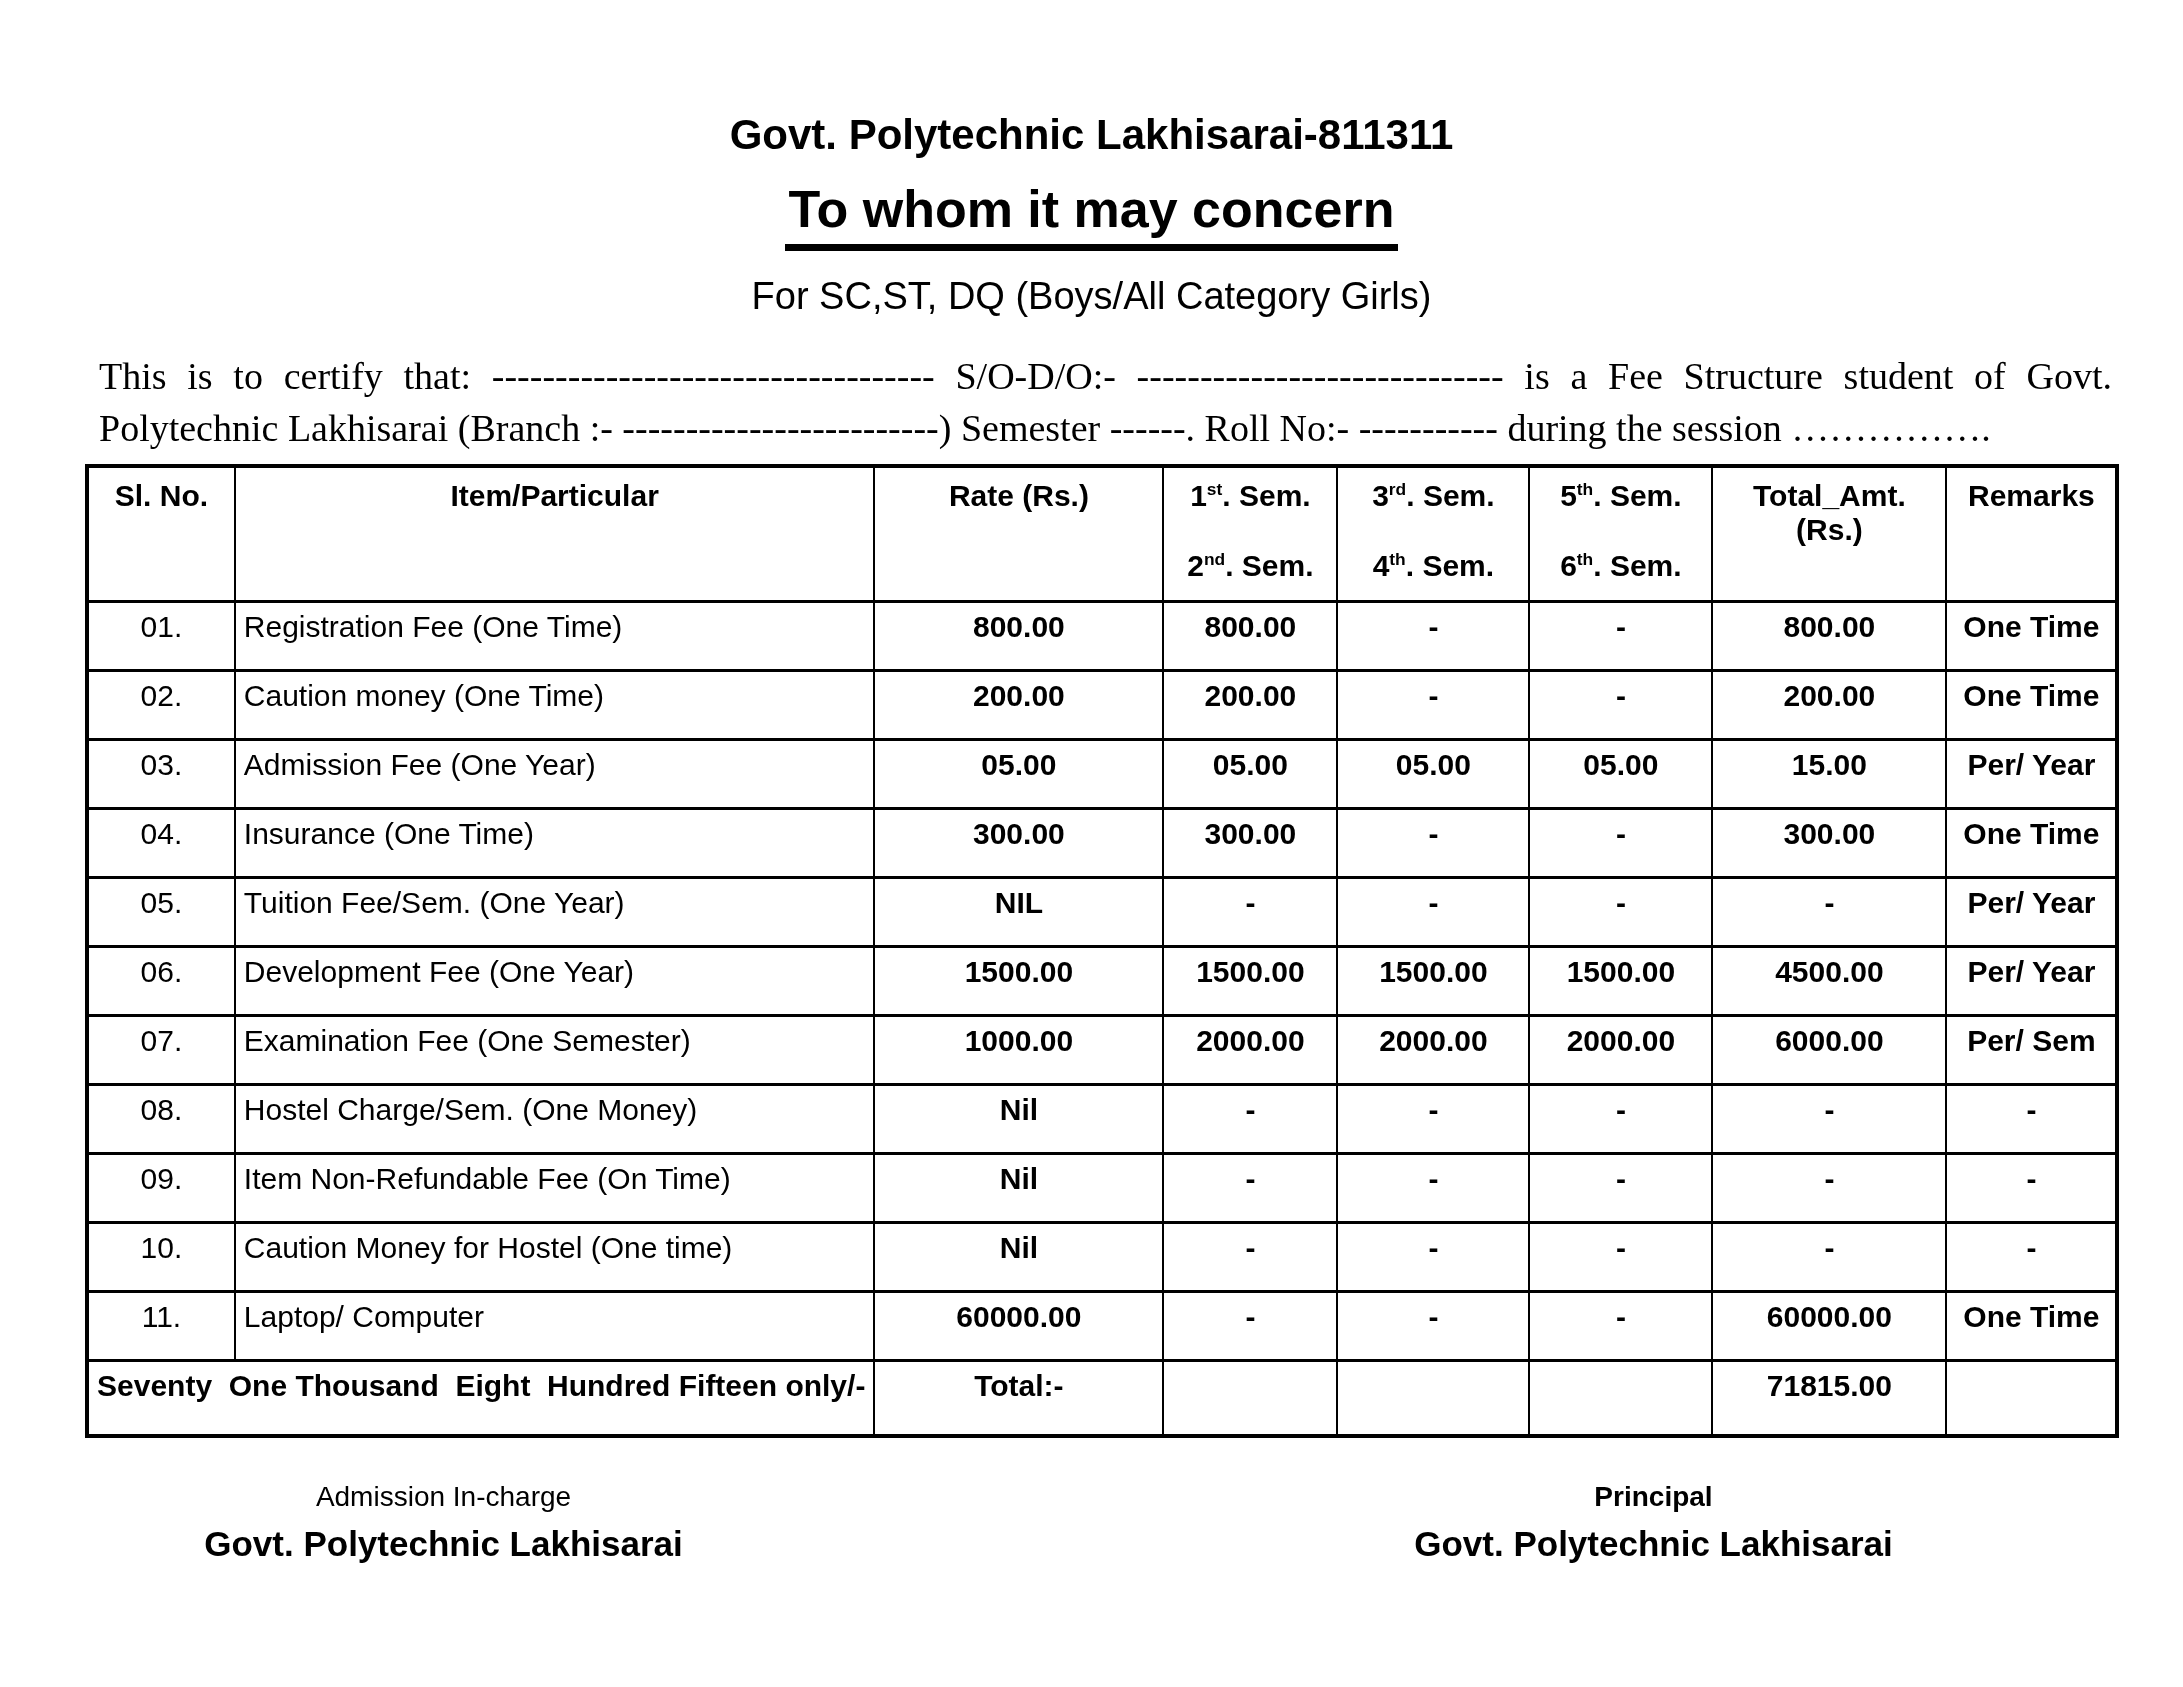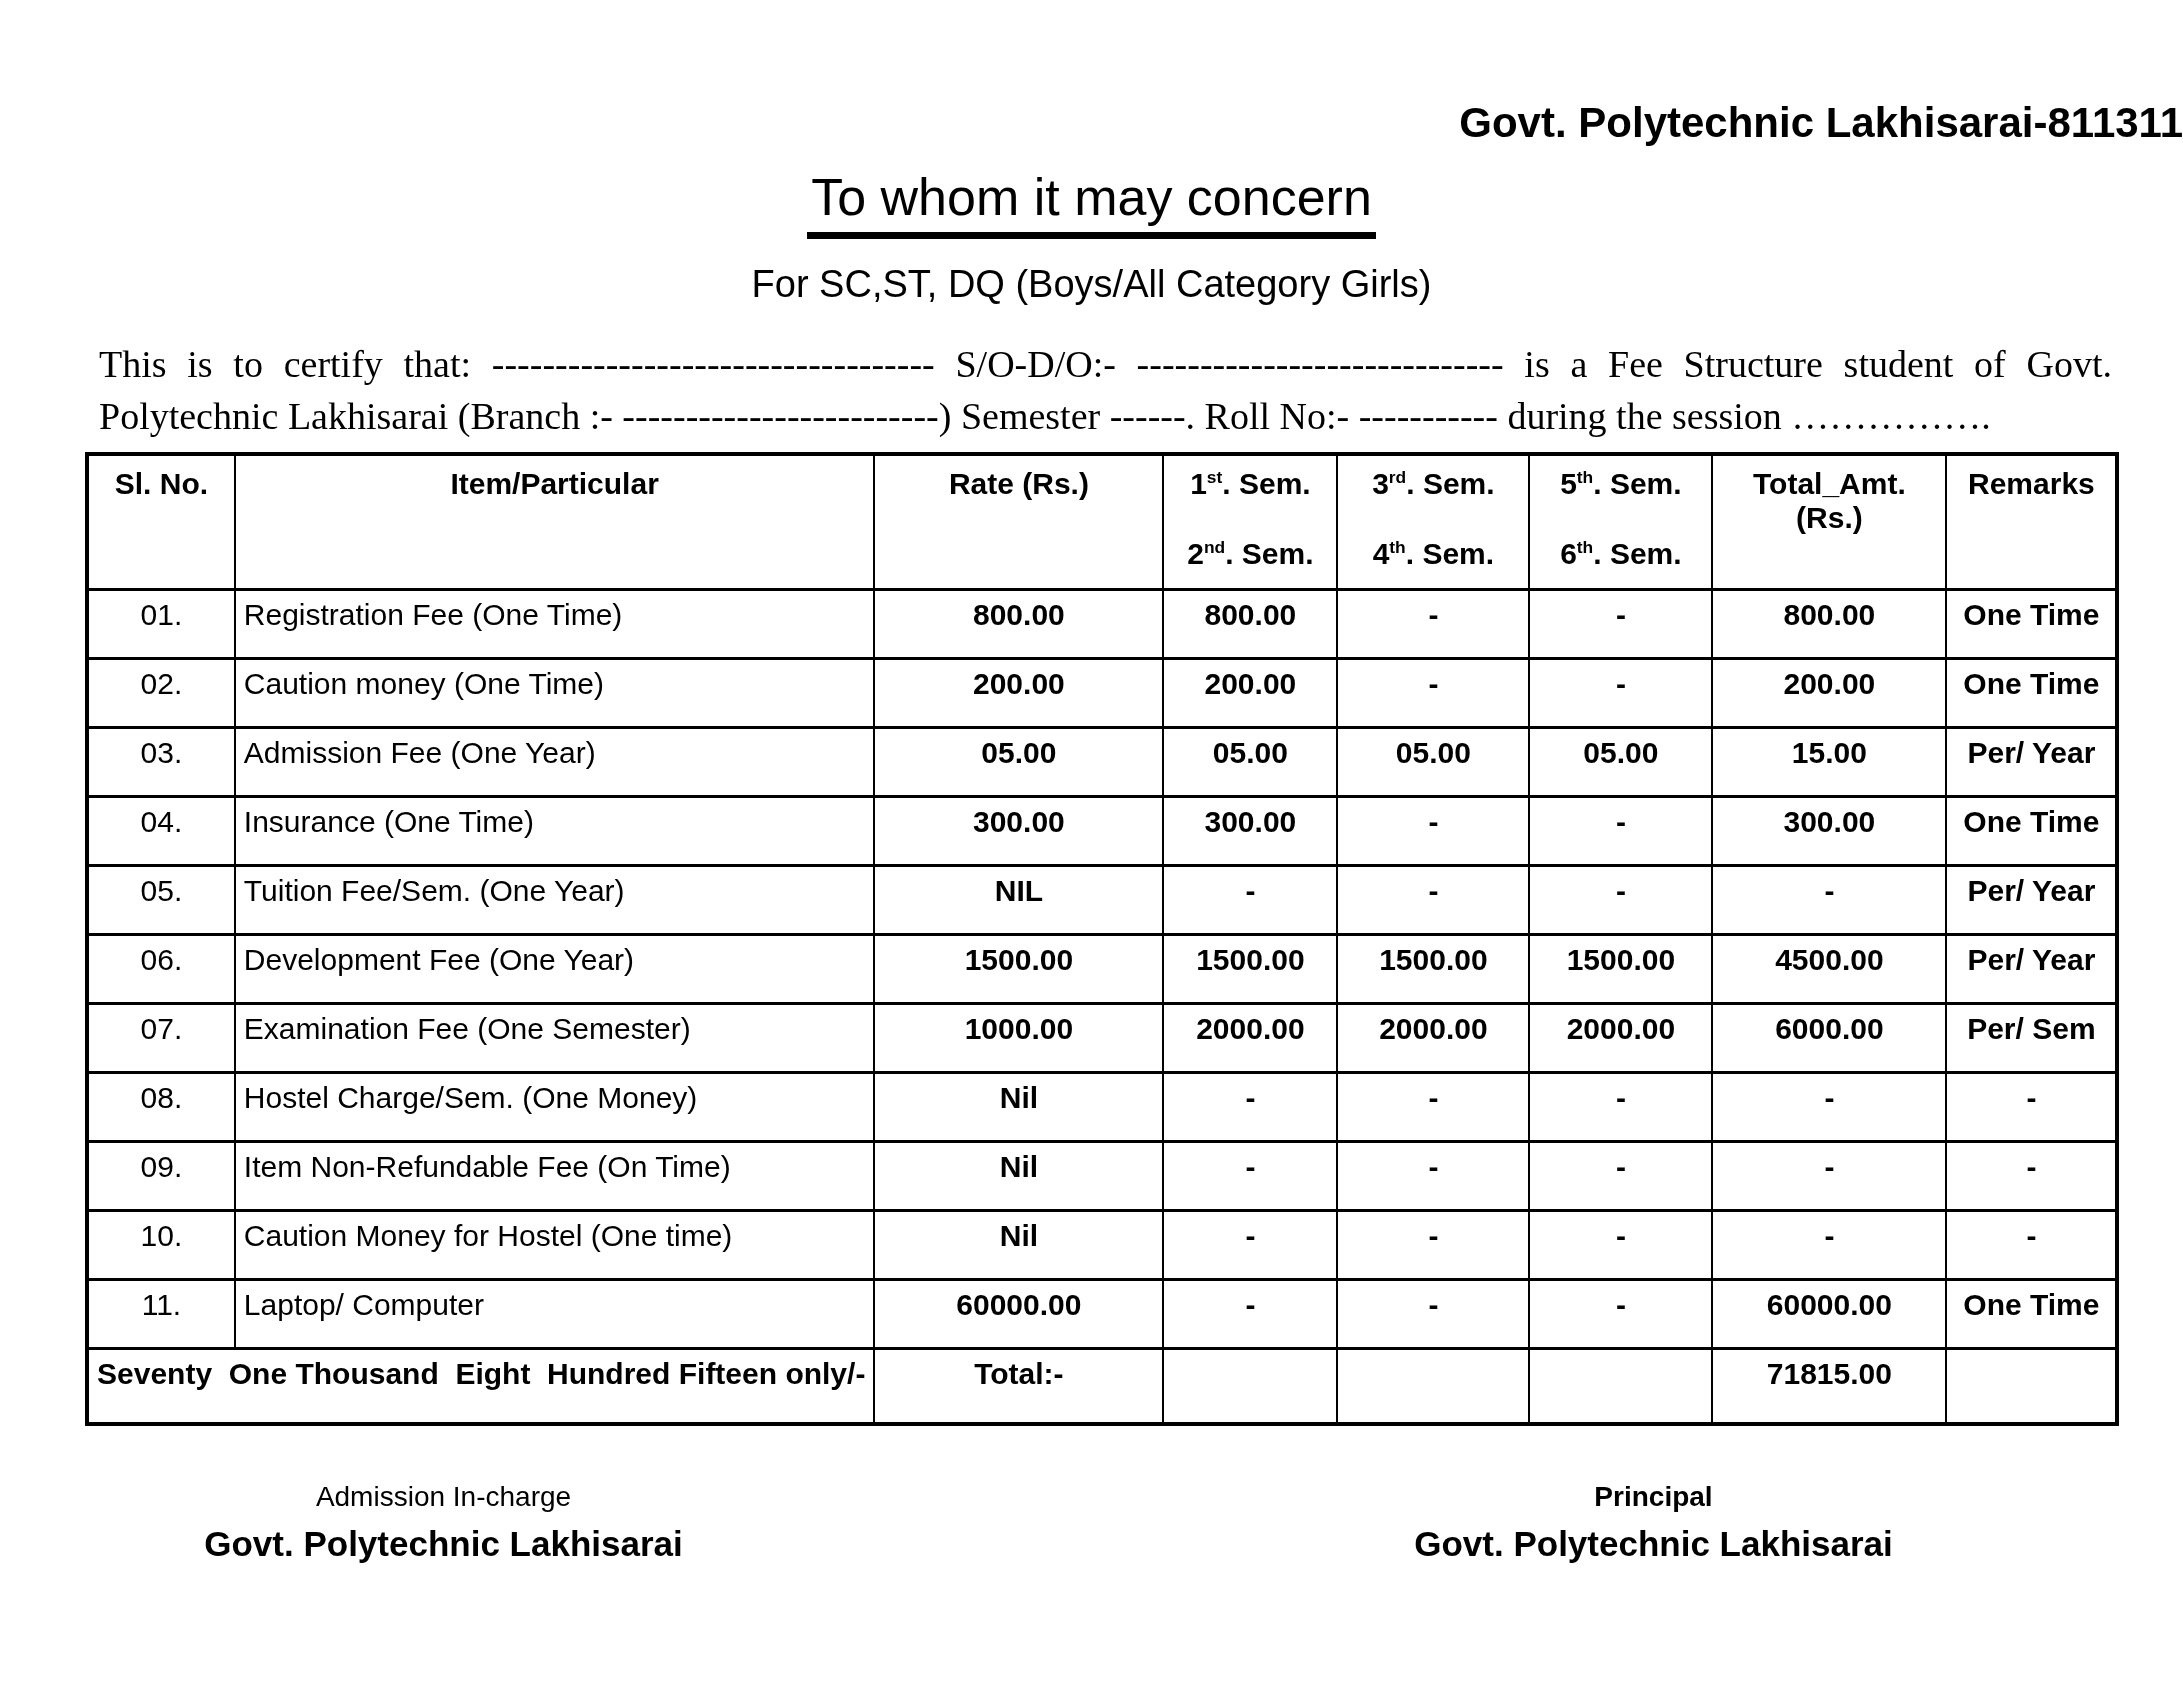--- a/index.html
+++ b/index.html
@@ -1,21 +1,21 @@
 <!DOCTYPE html>
 <html style="font-size:10.6px"><head>
 <meta charset="utf-8">
 <style>
   html, body { margin:0; padding:0; background:#ffffff; }
   .page {
     position:relative; width:2183px; height:1687px; background:#ffffff; color:#000;
     font-family:"Liberation Sans", sans-serif; overflow:hidden;
   }
-  .doc-title { margin:0; padding-top:99px; text-align:right; font-size:42px; font-weight:bold; }
-  .doc-subject { text-align:center; margin-top:20px; font-size:52px; font-weight:normal; }
+  .doc-title { margin:12px; padding-top:99px; text-align:center; font-size:42px; font-weight:bold; }
+  .doc-subject { text-align:center; margin-top:20px; font-size:52px; font-weight:bold; }
   .doc-subject .u { display:inline-block; border-bottom:7.3px solid #000; padding:0 4px 5.3px 4px; }
   .doc-category { text-align:center; margin-top:24px; font-size:38px; }
 
   .certify {
     margin:33px 71px 0 99px;
     font-family:"Liberation Serif", serif; font-size:38px; line-height:1.36;
   }
   .certify-l1 { text-align:justify; text-align-last:justify; text-justify:inter-word; }
   .certify-l2 { text-align:left; }
 

